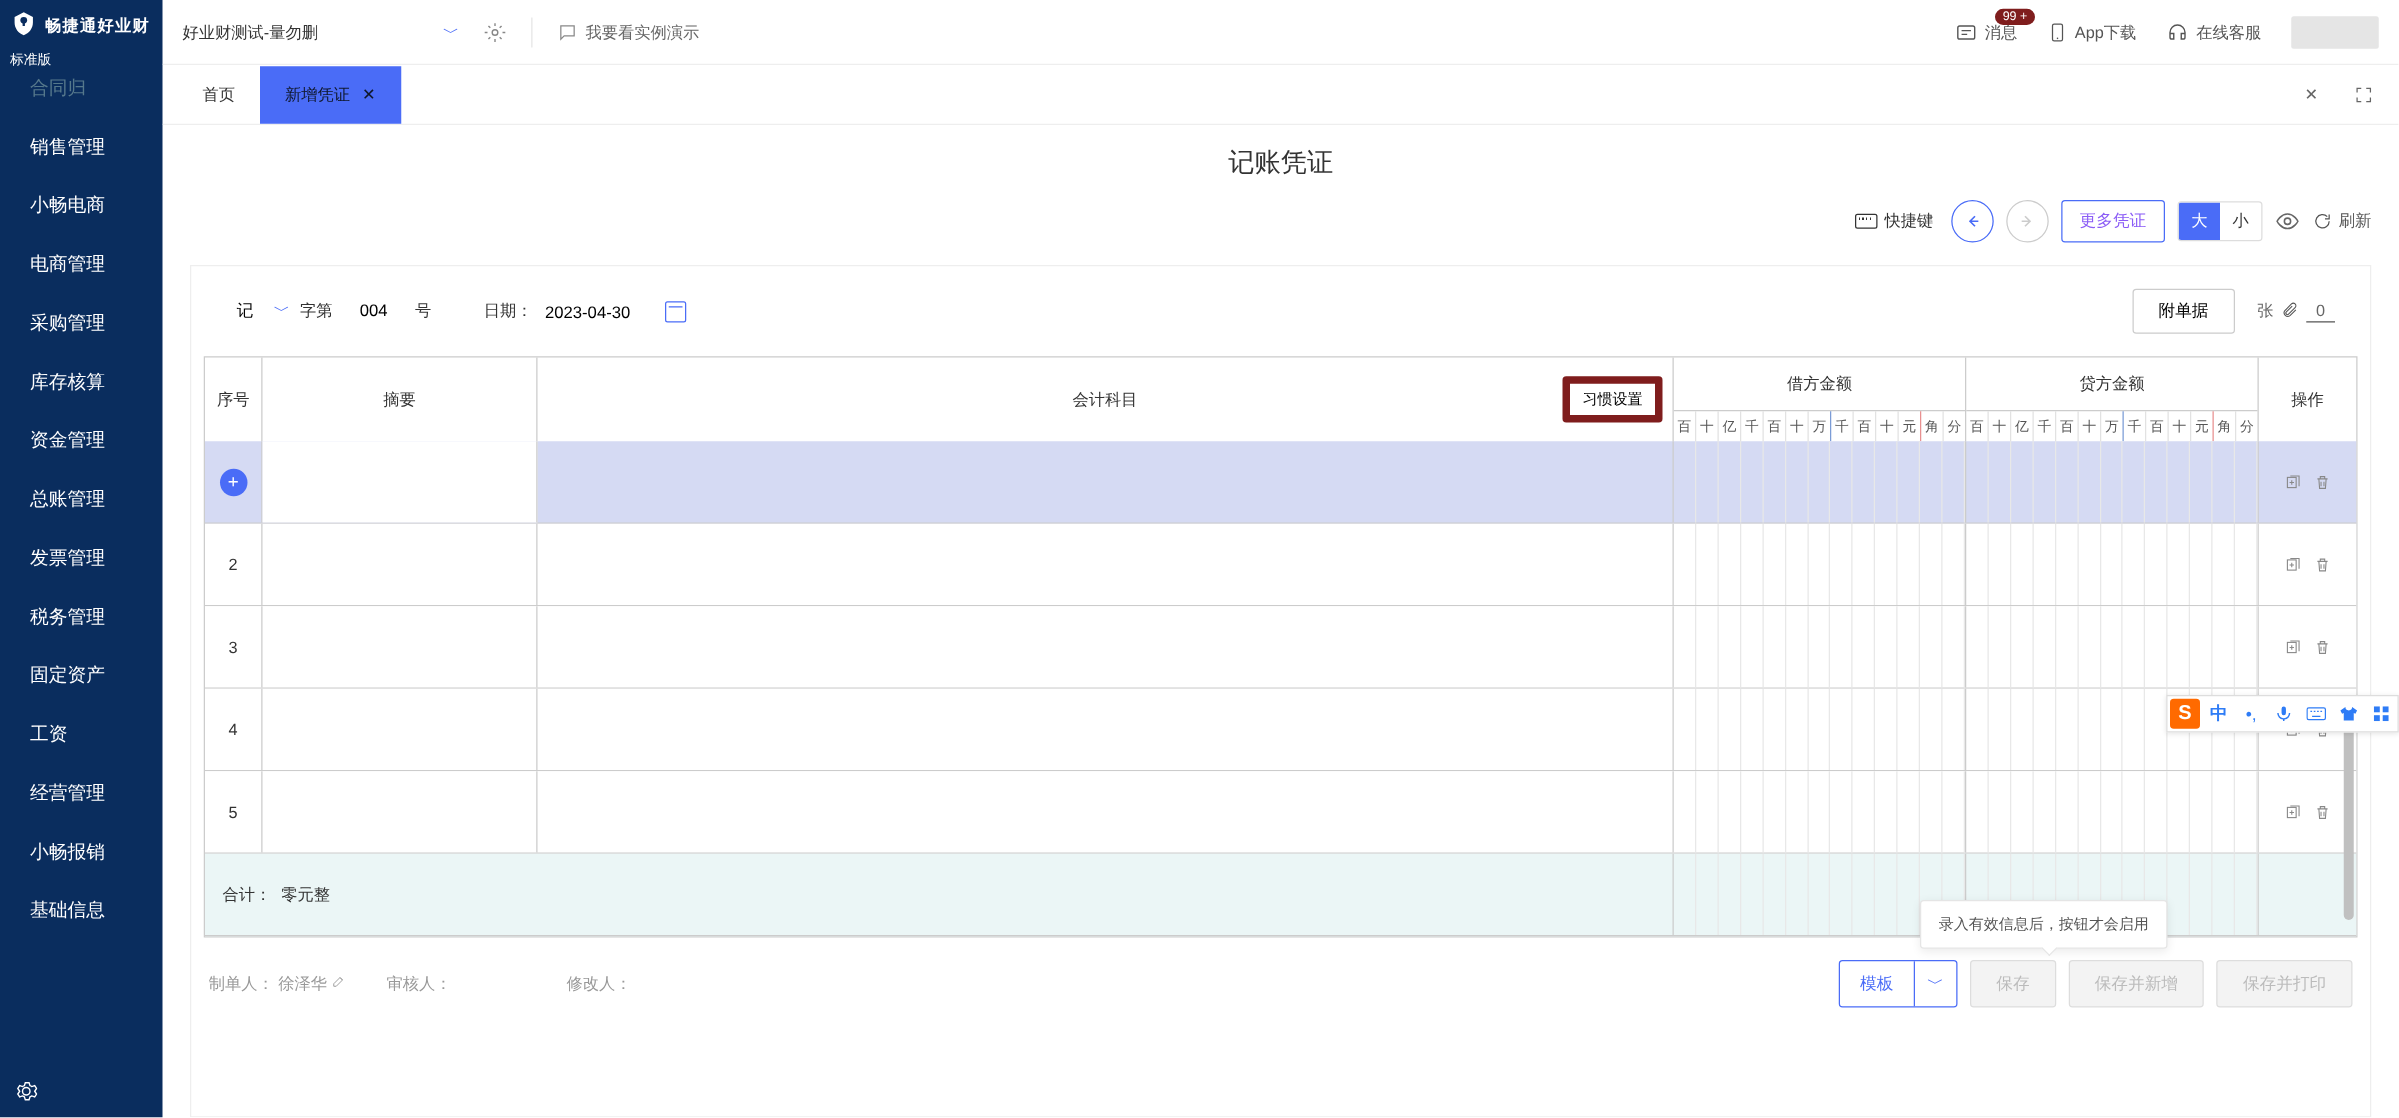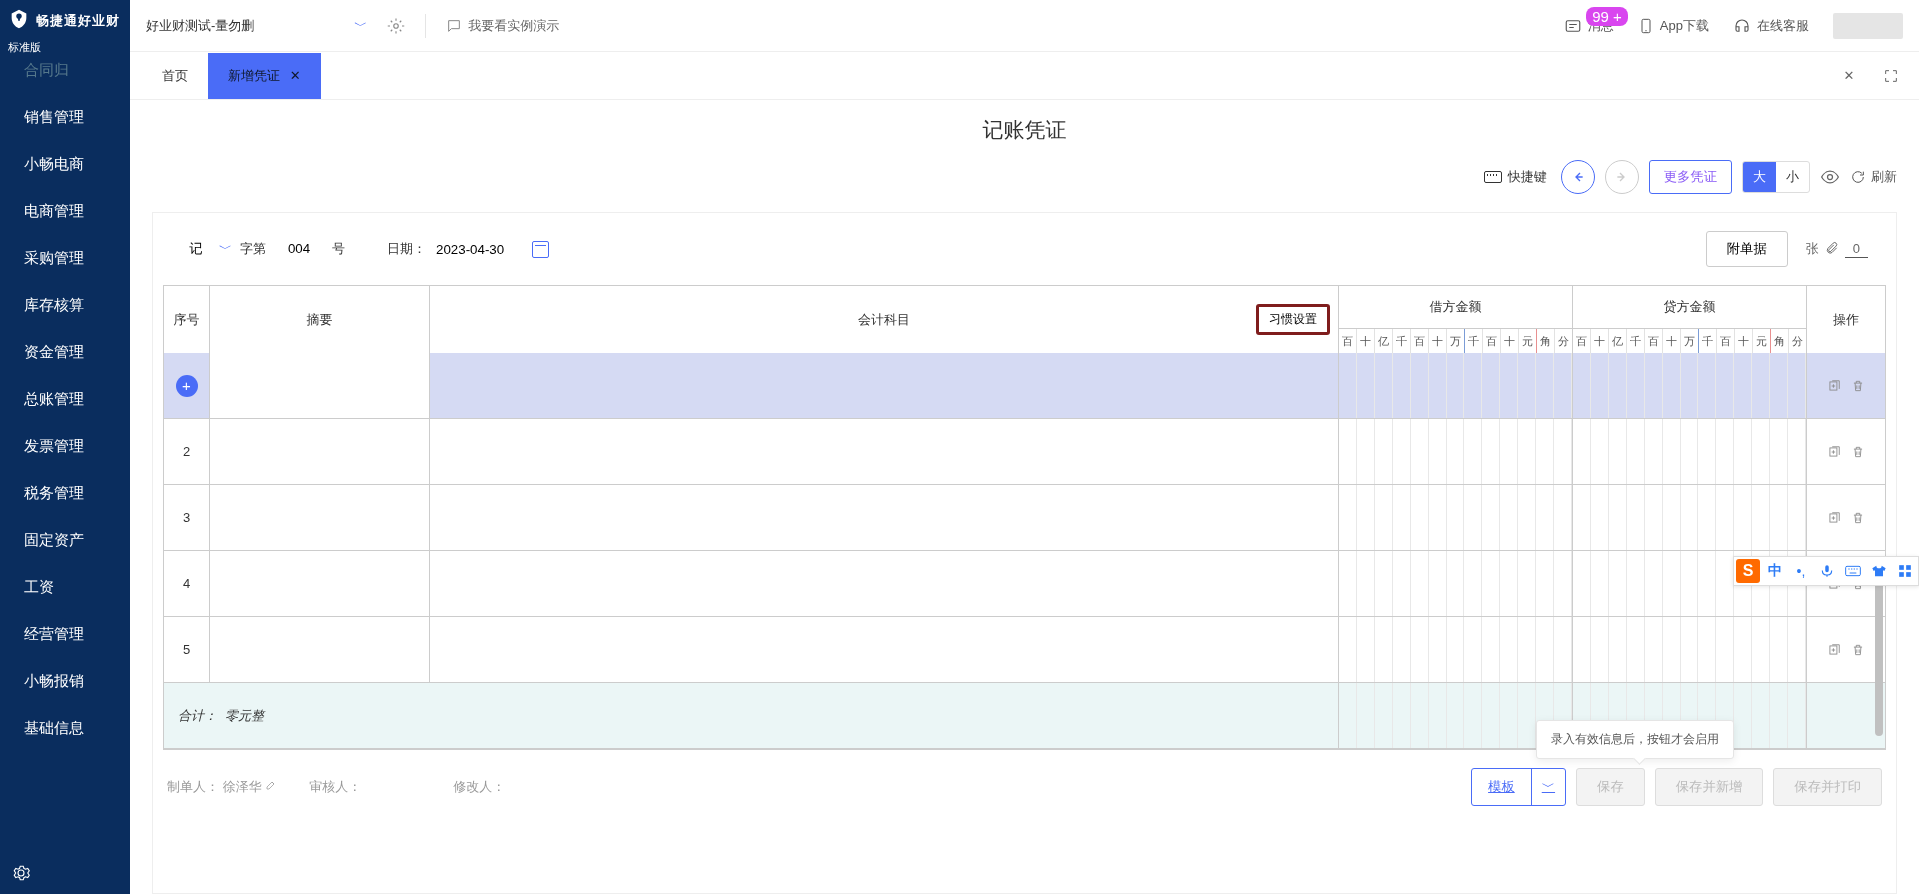--- a/index.html
+++ b/index.html
@@ -22,21 +22,21 @@
     
     
     .topbar { height: 52px; border-bottom: 1px solid #eee; display: flex; align-items: center; padding: 0 16px; gap: 20px; }
     .org-select { color: #333; display: flex; align-items: center; gap: 100px; cursor: pointer; }
     .chevron { color: #4a6cf7; }
     .gear-btn { width: 18px; height: 18px; fill: #888; cursor: pointer; }
     .topbar-divider { width: 1px; height: 24px; background: #e5e5e5; }
     .demo-link { display: flex; align-items: center; gap: 6px; color: #666; cursor: pointer; }
     .topbar-right { margin-left: auto; display: flex; align-items: center; gap: 24px; }
     .top-action { display: flex; align-items: center; gap: 6px; color: #555; cursor: pointer; position: relative; }
-    .badge { position: absolute; top: -10px; right: -14px; background: #d946ef; color: #fff; font-size: 15px; padding: 1px 6px; border-radius: 8px; }
+    .badge { position: absolute; top: -10px; right: -14px; background: #7f1d1d; color: #fff; font-size: 10px; padding: 1px 6px; border-radius: 8px; }
     .avatar-block { width: 70px; height: 26px; background: #e5e5e5; border-radius: 2px; }
     
     
     .tabs { height: 48px; display: flex; align-items: center; padding: 0 12px; border-bottom: 1px solid #eee; position: relative; }
     .tab { padding: 14px 20px; cursor: pointer; }
     .tab.active { background: #4a6cf7; color: #0f172a; }
     .tab-close { margin-left: 6px; }
     .tabs-right { margin-left: auto; display: flex; gap: 10px; }
     .tab-action-btn { width: 32px; height: 32px; display: flex; align-items: center; justify-content: center; cursor: pointer; color: #666; }
     
@@ -73,21 +73,21 @@
     
     
     .voucher-table { border: 1px solid #ccc; margin: 0 10px; display: flex; flex-direction: column; }
     .vt-head { display: flex; }
     .cell { border-right: 1px solid #ccc; display: flex; align-items: center; justify-content: center; }
     .col-seq { width: 46px; }
     .col-summary { width: 220px; }
     .col-account { flex: 1; position: relative; }
     .col-amount { width: 234px; }
     .col-action { width: 78px; border-right: none; }
-    .habit-btn { position: absolute; right: 8px; padding: 4px 10px; border: 3px solid #7f1d1d; background: #fff; border-radius: 3px; font-size: 12px; cursor: pointer; }
+    .habit-btn { position: absolute; right: 8px; padding: 4px 10px; border: 6px solid #7f1d1d; background: #fff; border-radius: 3px; font-size: 12px; cursor: pointer; }
     .digits-row { display: flex; height: 24px; font-size: 11px; }
     .digit { flex: 1; border-right: 1px solid #e2e2e2; display: flex; align-items: center; justify-content: center; color: #555; }
     .digit.sep-wan { border-right-color: #7b9cd6; }
     .digit.sep-yuan { border-right-color: #e89090; }
     .digit:last-child { border-right: none; }
     
     .amount-head { display: flex; flex-direction: column; }
     .amount-title { height: 19px; border-bottom: 1px solid #ccc; display: flex; align-items: center; justify-content: center; font-weight: normal; }
     
     .vt-body { }
@@ -96,29 +96,29 @@
     .vt-row .cell { }
     .vt-row.active .col-summary { background: #fff; padding: 3px; }
     .summary-input { width: 100%; height: 100%; border: none; outline: none; padding: 4px; resize: none; font-family: inherit; }
     .add-btn { width: 22px; height: 22px; background: #4a6cf7; color: #fff; border-radius: 50%; display: flex; align-items: center; justify-content: center; cursor: pointer; font-size: 15px; }
     .amount-cells { display: flex; height: 100%; }
     .amount-cells .digit { border-right: 1px solid #e8e8e8; }
     .row-actions { display: flex; gap: 10px; align-items: center; justify-content: center; width: 100%; }
     .row-action-icon { width: 14px; height: 14px; cursor: pointer; color: #888; }
     
     .vt-total { display: flex; height: 66px; background: #ebf6f6; border-bottom: 1px solid #ccc; }
-    .total-text { flex: 1; padding: 2px 14px; display: flex; align-items: center; gap: 8px; font-style: italic; }
+    .total-text { flex: 1; padding: 2px 14px; display: flex; align-items: center; gap: 8px; }
     
     
     .voucher-footer { padding: 18px 14px; display: flex; align-items: center; gap: 28px; color: #999; font-size: 13px; }
     .footer-left { display: flex; gap: 32px; align-items: center; }
     .footer-right { margin-left: auto; display: flex; gap: 10px; position: relative; }
     .btn { padding: 9px 20px; border-radius: 3px; cursor: pointer; border: 1px solid #ddd; background: #fff; }
     .btn.disabled { background: #f3f3f3; color: #bbb; cursor: not-allowed; }
-    .btn.template { border-color: #4a6cf7; color: #4a6cf7; display: flex; align-items: center; gap: 0; padding: 0; text-decoration: underline; }
+    .btn.template { border-color: #4a6cf7; color: #4a6cf7; display: flex; align-items: center; gap: 0; padding: 0; }
     .btn.template span:first-child { padding: 9px 16px; border-right: 1px solid #4a6cf7; }
     .btn.template span:last-child { padding: 9px 10px; }
     .tooltip { position: absolute; top: -48px; right: 148px; background: #fff; border: 1px solid #e5e5e5; box-shadow: 0 2px 8px rgba(0,0,0,0.08); padding: 10px 14px; border-radius: 3px; color: #555; font-size: 12px; }
     .tooltip::after { content:""; position:absolute; bottom:-5px; left:50%; width:8px; height:8px; background:#fff; border-right:1px solid #e5e5e5; border-bottom:1px solid #e5e5e5; transform:rotate(45deg); }
     
     .edit-icon { width:12px; height:12px; display:inline-block; }
     .clip-icon { color: #555; }
     
     
     .ime-bar { position: fixed; right: 0; top: 556px; display: flex; align-items: center; background: #fff; border: 1px solid #ddd; box-shadow: 0 1px 4px rgba(0,0,0,0.1); }

